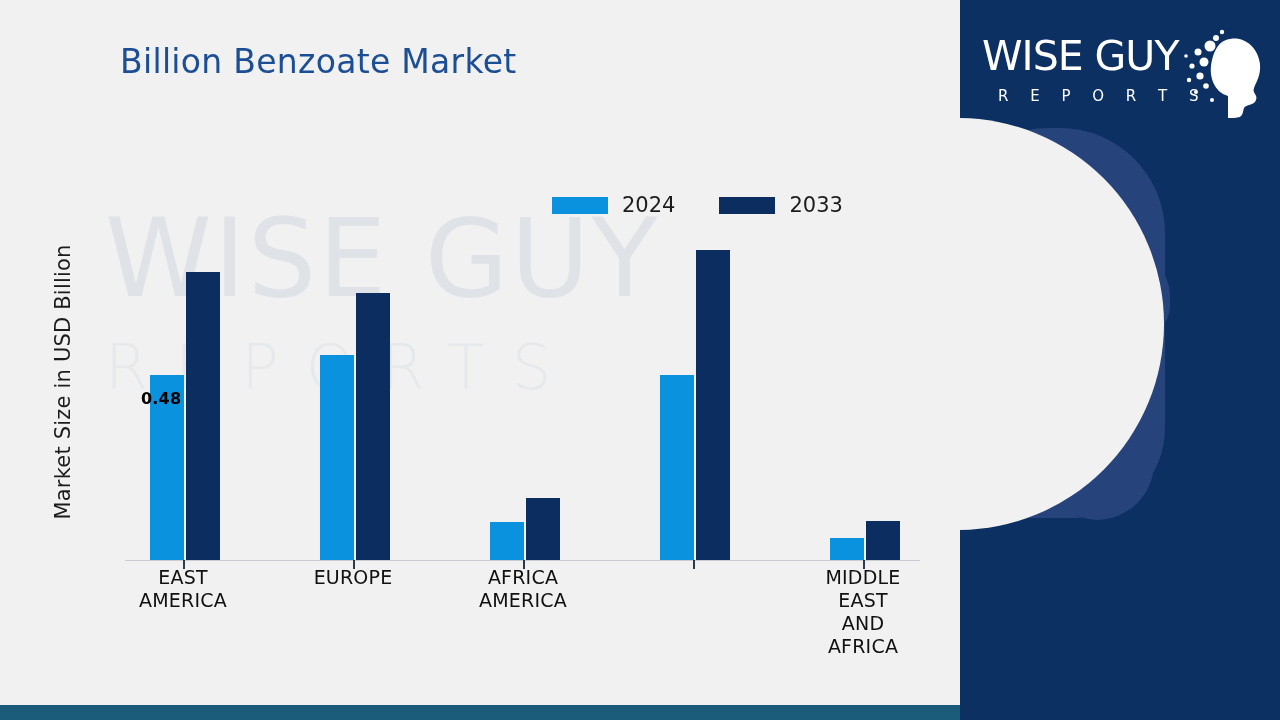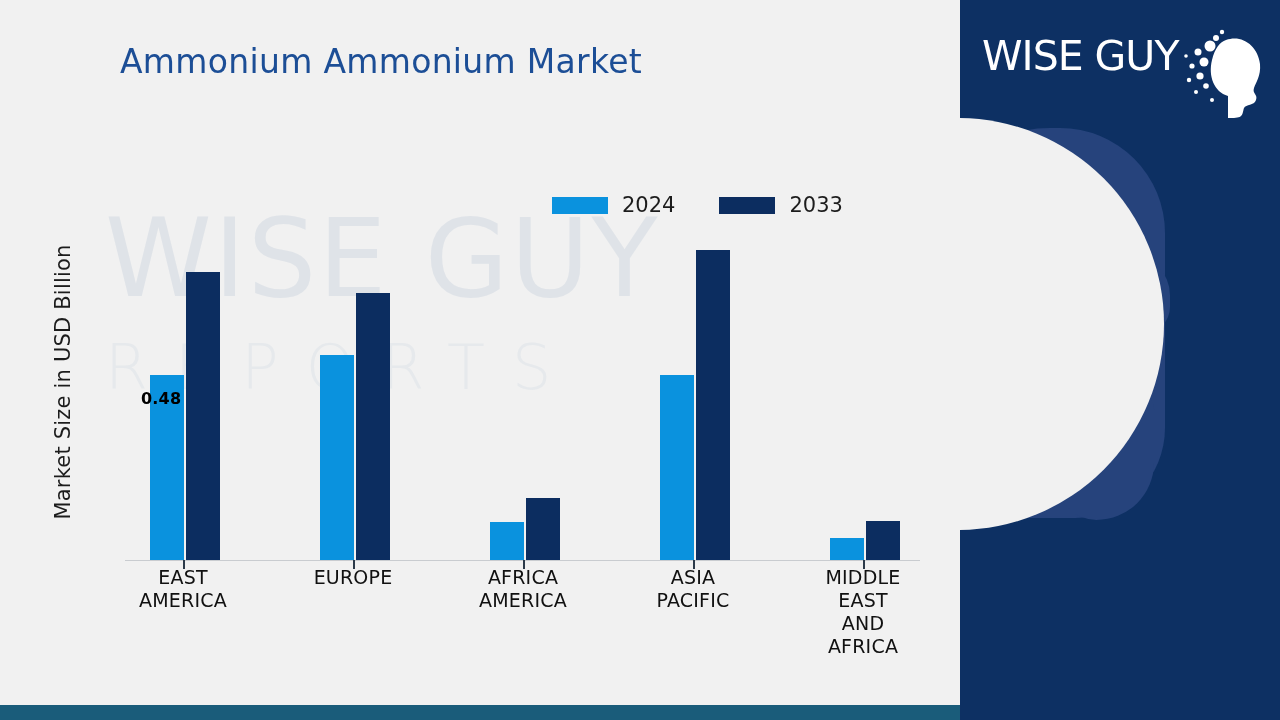--- a/index.html
+++ b/index.html
@@ -210,21 +210,21 @@
 </head>
 <body>
 
 <div id="chart-panel">
 
   <div id="watermark">
     <div class="wm-main">WISE GUY</div>
     <div class="wm-sub">REPORTS</div>
   </div>
 
-  <div id="chart-title">Ammonium Ammonium Market</div>
+  <div id="chart-title">Billion Benzoate Market</div>
 
   <div id="y-axis-label">Market Size in USD Billion</div>
 
   <div id="legend">
     <div class="legend-item">
       <span class="legend-swatch" style="background:#0a92de"></span>
       <span class="legend-text">2024</span>
     </div>
     <div class="legend-item">
       <span class="legend-swatch" style="background:#0c2d60"></span>
@@ -261,24 +261,20 @@
     <div class="cat-label" style="left:103px; width:160px;">
       <div>EAST</div>
       <div>AMERICA</div>
     </div>
     <div class="cat-label" style="left:273px; width:160px;">
       <div>EUROPE</div>
     </div>
     <div class="cat-label" style="left:443px; width:160px;">
       <div>AFRICA</div>
       <div>AMERICA</div>
-    </div>
-    <div class="cat-label" style="left:613px; width:160px;">
-      <div>ASIA</div>
-      <div>PACIFIC</div>
     </div>
     <div class="cat-label" style="left:783px; width:160px;">
       <div>MIDDLE</div>
       <div>EAST</div>
       <div>AND</div>
       <div>AFRICA</div>
     </div>
 
   </div>
 
@@ -302,14 +298,15 @@
       <circle cx="30" cy="50" r="3.6" fill="#ffffff"></circle>
       <circle cx="19" cy="54" r="2.2" fill="#ffffff"></circle>
       <circle cx="36" cy="60" r="2.8" fill="#ffffff"></circle>
       <circle cx="26" cy="66" r="2.0" fill="#ffffff"></circle>
       <circle cx="46" cy="12" r="3.0" fill="#ffffff"></circle>
       <circle cx="52" cy="6" r="2.2" fill="#ffffff"></circle>
       <circle cx="16" cy="30" r="1.8" fill="#ffffff"></circle>
       <circle cx="42" cy="74" r="2.0" fill="#ffffff"></circle>
     </svg>
     <div id="logo-main">WISE GUY</div>
+    <div id="logo-sub">R E P O R T S</div>
   </div>
 </div>
 
 </body></html>

